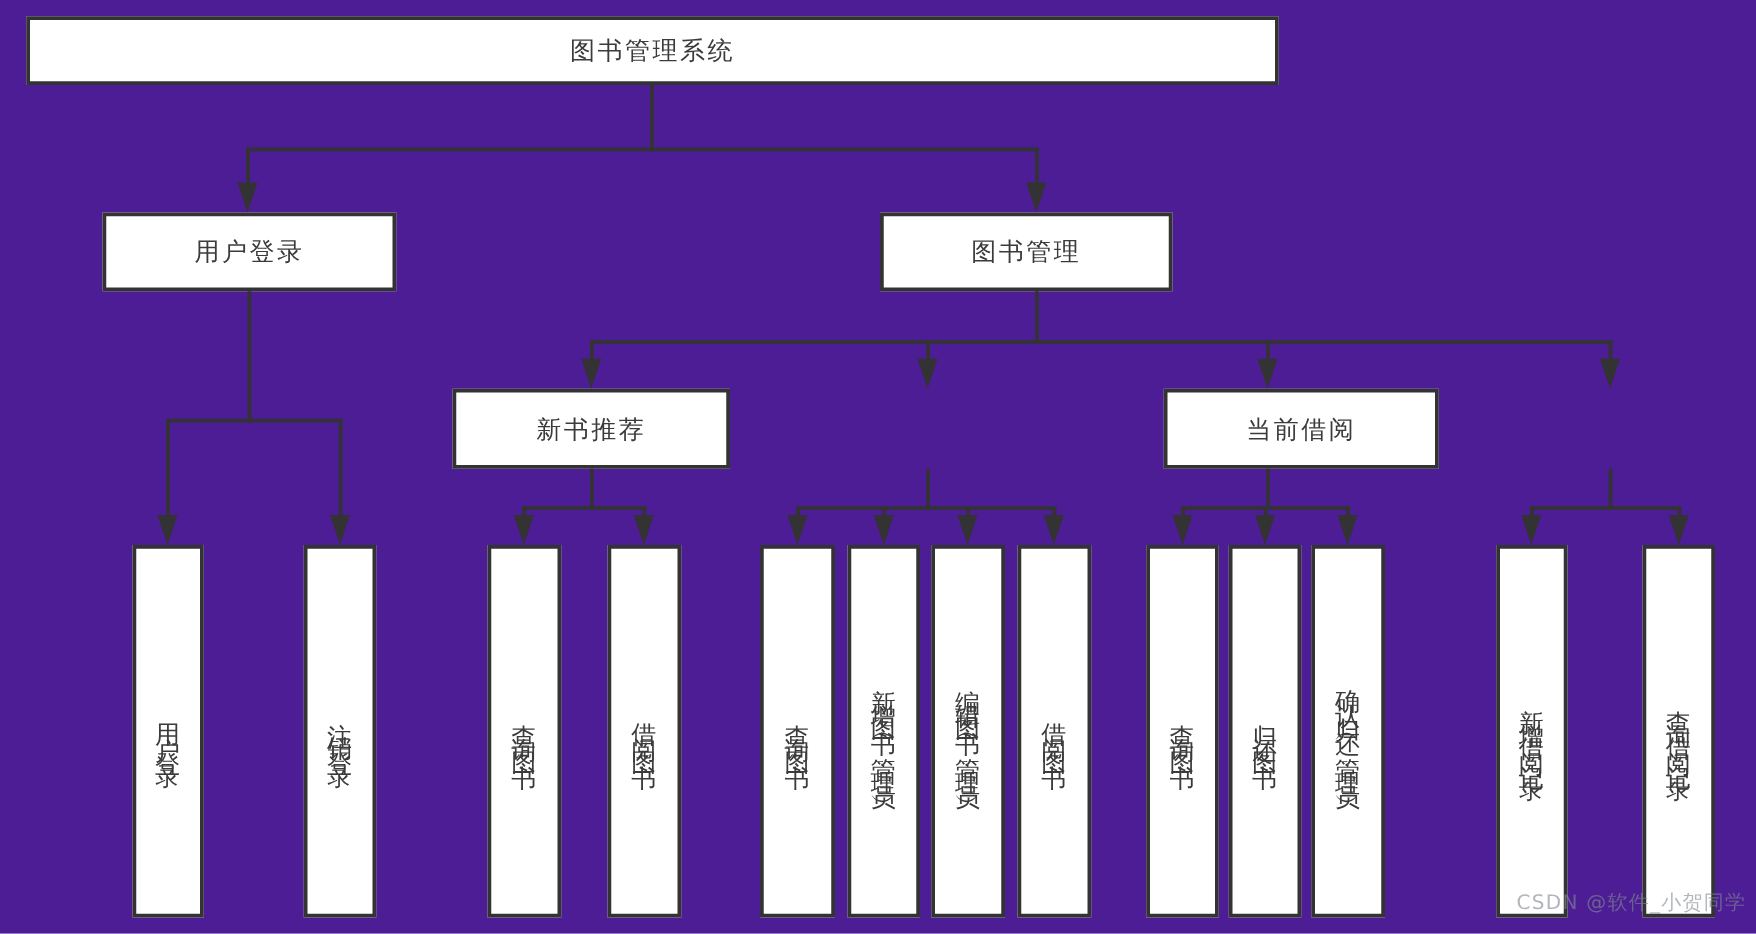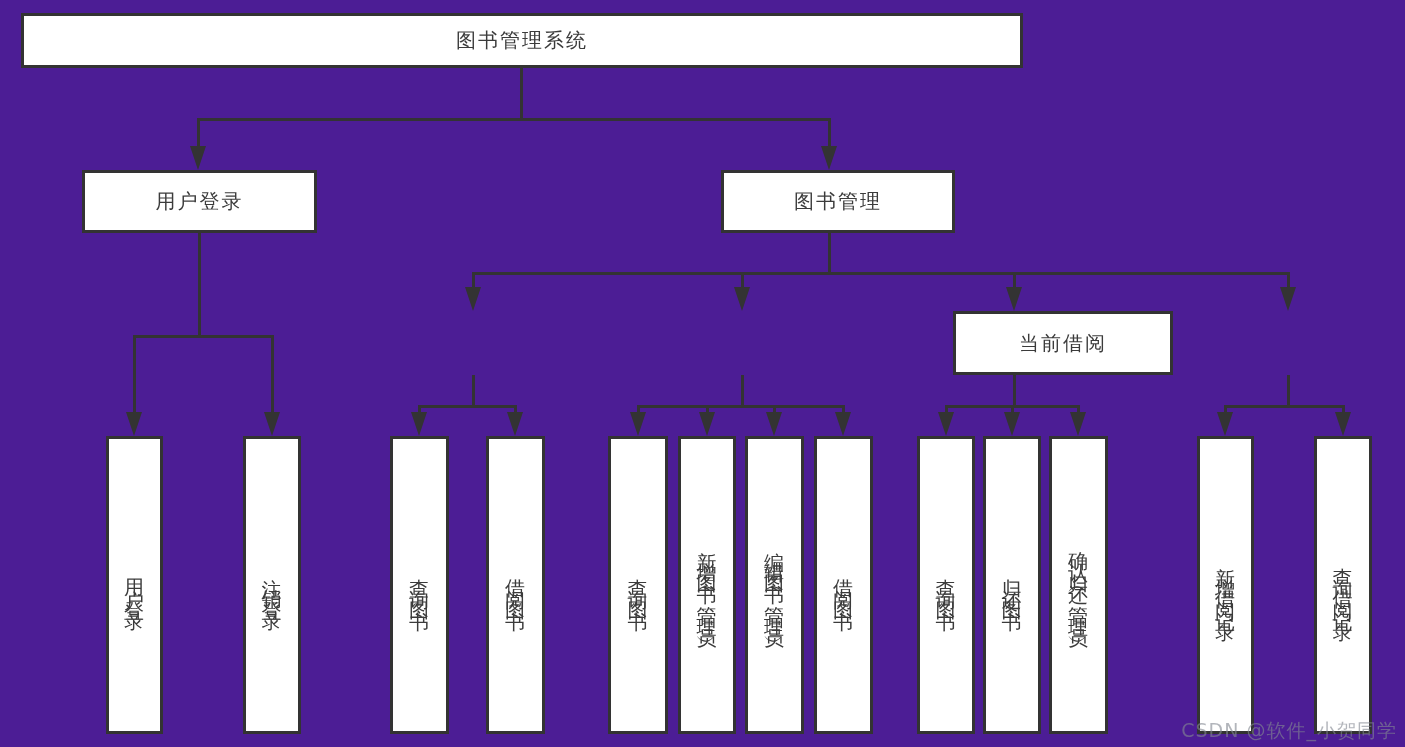--- a/index.html
+++ b/index.html
@@ -30,42 +30,45 @@
   .vline,.hline{position:absolute;background:#333333;}
   .vline{width:3px;}
   .hline{height:3px;}
   .arrow{
     position:absolute;width:0;height:0;
     border-left:8px solid transparent;
     border-right:8px solid transparent;
     border-top:24px solid #333333;
   }
   .watermark{
-    position:absolute;right:8px;bottom:3px;
-    font-size:19px;color:rgba(130,136,145,0.62);
+    position:absolute;right:8px;bottom:14px;
+    font-size:16px;color:rgba(130,136,145,0.62);
     letter-spacing:1px;
   }
 </style>
 </head>
 <body>
 
 <div id="diagram">
 
   <div class="node" style="left:21px;top:13px;width:1002px;height:55px;">
       <span>图书管理系统</span>
     </div>
 
   <div class="node" style="left:82px;top:170px;width:235px;height:63px;">
       <span>用户登录</span>
     </div>
-  <div class="node" style="left:721px;top:170px;width:234px;height:63px;">
+  <div class="node" style="left:704px;top:170px;width:234px;height:63px;">
       <span>图书管理</span>
     </div>
 
-  <div class="node" style="left:953px;top:311px;width:220px;height:64px;font-family:Liberation Mono, monospace;">
+  <div class="node" style="left:362px;top:311px;width:222px;height:64px;">
+      <span>新书推荐</span>
+    </div>
+  <div class="node" style="left:931px;top:311px;width:220px;height:64px;font-family:Liberation Mono, monospace;">
       <span>当前借阅</span>
     </div>
 
   <div class="node v" style="left:106px;top:436px;width:57px;height:298px;">
       <span>用户登录</span>
     </div>
   <div class="node v" style="left:243px;top:436px;width:58px;height:298px;">
       <span>注销登录</span>
     </div>
   <div class="node v" style="left:390px;top:436px;width:59px;height:298px;">

